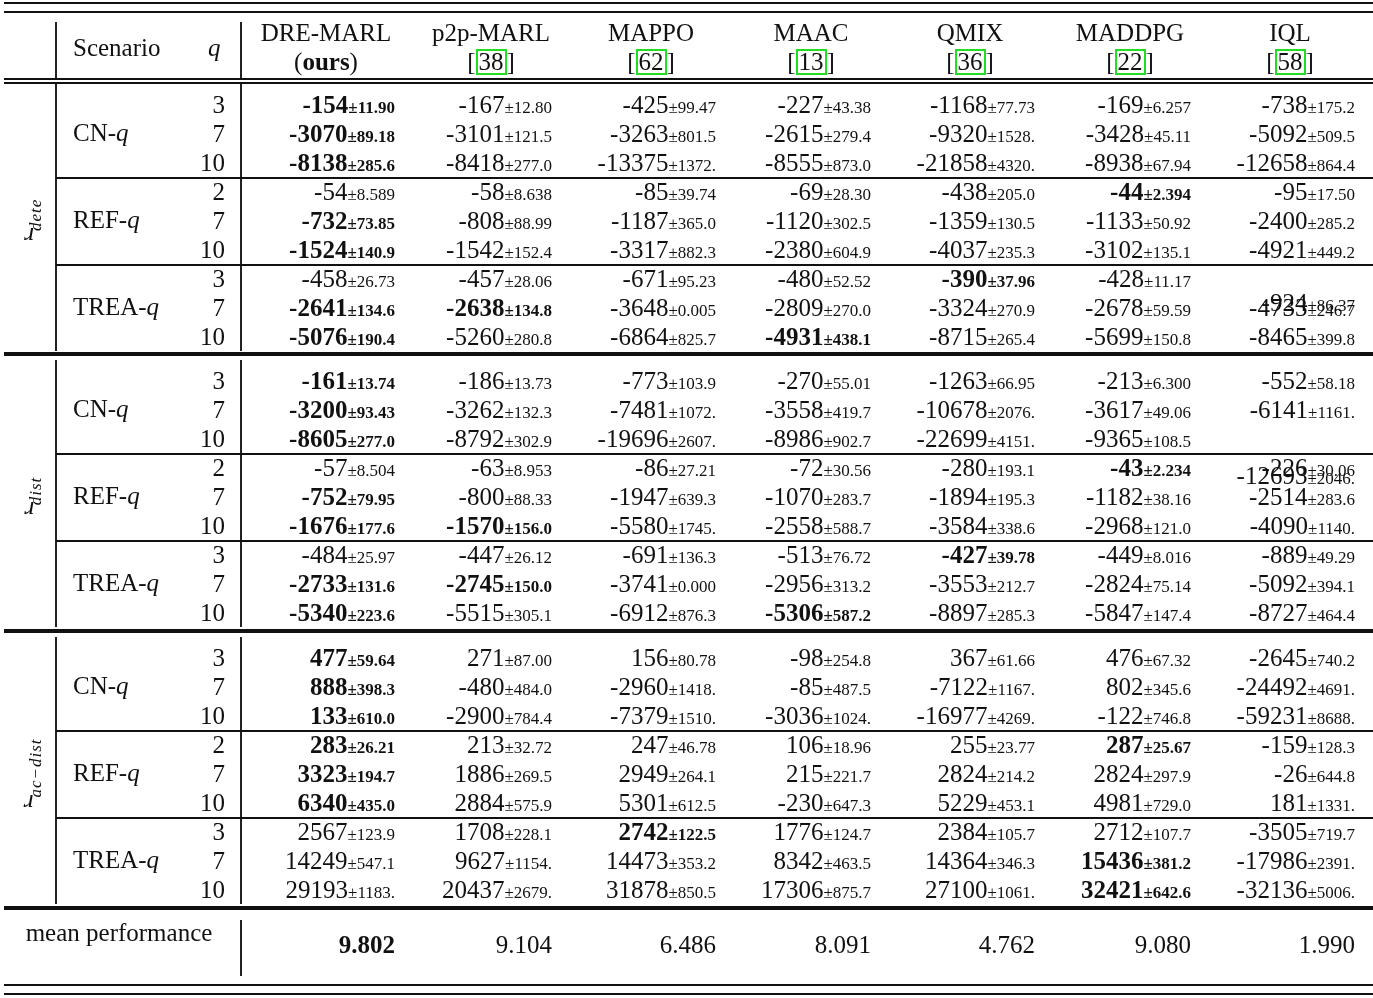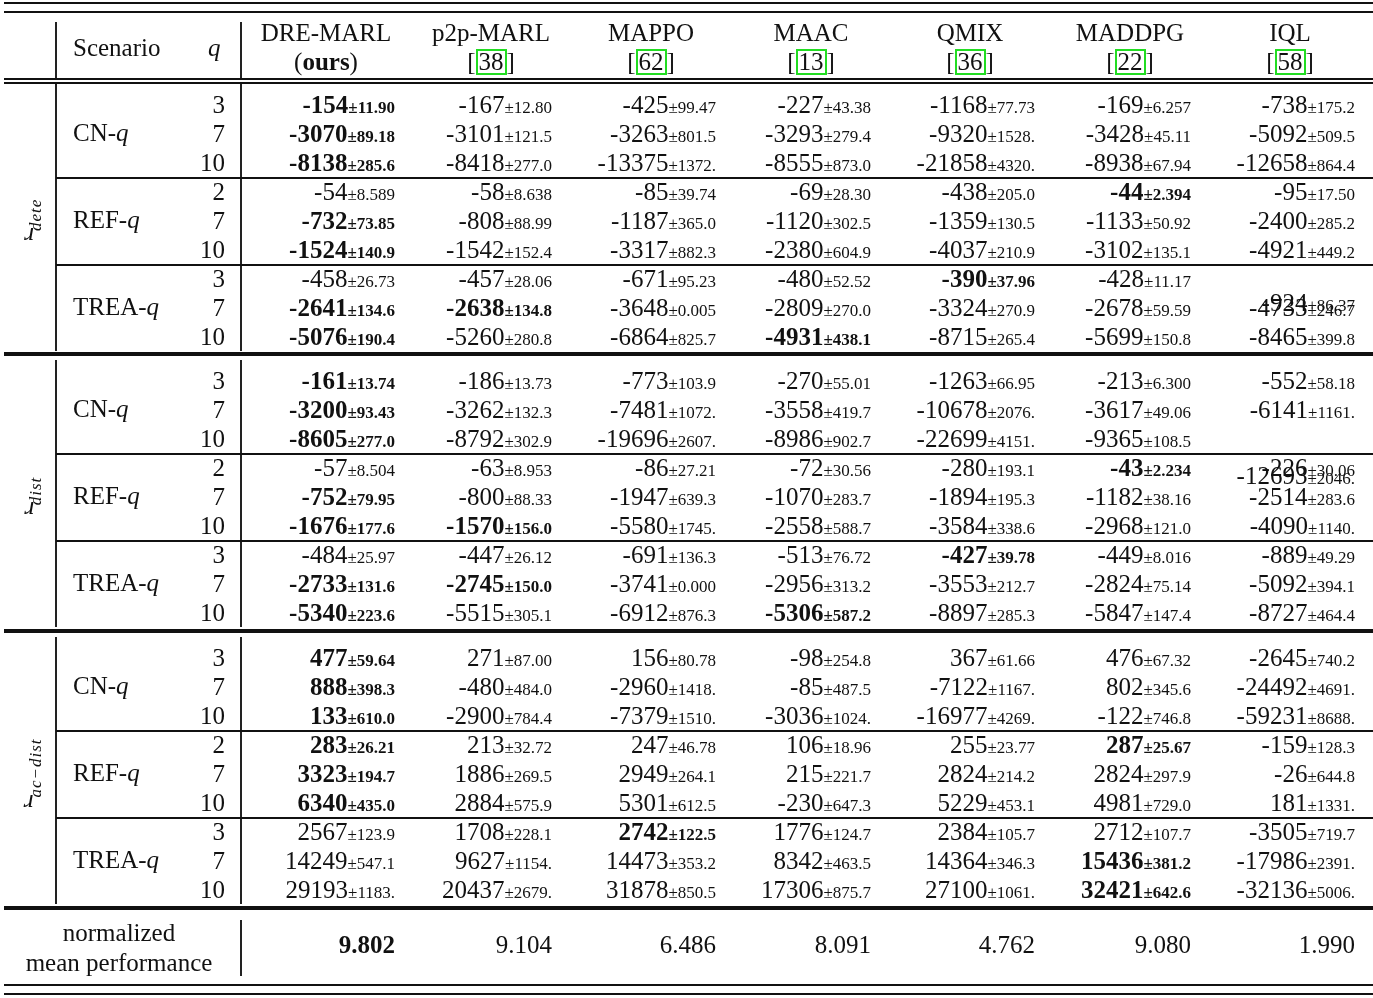--- a/index.html
+++ b/index.html
@@ -81,21 +81,21 @@
           <div class="cell" style="top: 90px; right: 502px;"><span class="v">-227</span><span class="pm">±43.38</span></div>
           <div class="cell" style="top: 90px; right: 338px;"><span class="v">-1168</span><span class="pm">±77.73</span></div>
           <div class="cell" style="top: 90px; right: 182px;"><span class="v">-169</span><span class="pm">±6.257</span></div>
           <div class="cell" style="top: 90px; right: 18px;"><span class="v">-738</span><span class="pm">±175.2</span></div>
         </div>
         <div>
           <div class="qcell" style="top: 119px;">7</div>
           <div class="cell b" style="top: 119px; right: 978px;"><span class="v">-3070</span><span class="pm">±89.18</span></div>
           <div class="cell" style="top: 119px; right: 821px;"><span class="v">-3101</span><span class="pm">±121.5</span></div>
           <div class="cell" style="top: 119px; right: 657px;"><span class="v">-3263</span><span class="pm">±801.5</span></div>
-          <div class="cell" style="top: 119px; right: 502px;"><span class="v">-3293</span><span class="pm">±279.4</span></div>
+          <div class="cell" style="top: 119px; right: 502px;"><span class="v">-2615</span><span class="pm">±279.4</span></div>
           <div class="cell" style="top: 119px; right: 338px;"><span class="v">-9320</span><span class="pm">±1528.</span></div>
           <div class="cell" style="top: 119px; right: 182px;"><span class="v">-3428</span><span class="pm">±45.11</span></div>
           <div class="cell" style="top: 119px; right: 18px;"><span class="v">-5092</span><span class="pm">±509.5</span></div>
         </div>
         <div>
           <div class="qcell" style="top: 148px;">10</div>
           <div class="cell b" style="top: 148px; right: 978px;"><span class="v">-8138</span><span class="pm">±285.6</span></div>
           <div class="cell" style="top: 148px; right: 821px;"><span class="v">-8418</span><span class="pm">±277.0</span></div>
           <div class="cell" style="top: 148px; right: 657px;"><span class="v">-13375</span><span class="pm">±1372.</span></div>
           <div class="cell" style="top: 148px; right: 502px;"><span class="v">-8555</span><span class="pm">±873.0</span></div>
@@ -124,21 +124,21 @@
           <div class="cell" style="top: 206px; right: 338px;"><span class="v">-1359</span><span class="pm">±130.5</span></div>
           <div class="cell" style="top: 206px; right: 182px;"><span class="v">-1133</span><span class="pm">±50.92</span></div>
           <div class="cell" style="top: 206px; right: 18px;"><span class="v">-2400</span><span class="pm">±285.2</span></div>
         </div>
         <div>
           <div class="qcell" style="top: 235px;">10</div>
           <div class="cell b" style="top: 235px; right: 978px;"><span class="v">-1524</span><span class="pm">±140.9</span></div>
           <div class="cell" style="top: 235px; right: 821px;"><span class="v">-1542</span><span class="pm">±152.4</span></div>
           <div class="cell" style="top: 235px; right: 657px;"><span class="v">-3317</span><span class="pm">±882.3</span></div>
           <div class="cell" style="top: 235px; right: 502px;"><span class="v">-2380</span><span class="pm">±604.9</span></div>
-          <div class="cell" style="top: 235px; right: 338px;"><span class="v">-4037</span><span class="pm">±210.9</span></div>
+          <div class="cell" style="top: 235px; right: 338px;"><span class="v">-4037</span><span class="pm">±235.3</span></div>
           <div class="cell" style="top: 235px; right: 182px;"><span class="v">-3102</span><span class="pm">±135.1</span></div>
           <div class="cell" style="top: 235px; right: 18px;"><span class="v">-4921</span><span class="pm">±449.2</span></div>
         </div>
         <div class="rule" style="left: 56px; top: 264px; height: 1.5px;"></div>
         <div class="scn" style="top: 293px;"><span>TREA-</span><i>q</i></div>
         <div>
           <div class="qcell" style="top: 264px;">3</div>
           <div class="cell" style="top: 264px; right: 978px;"><span class="v">-458</span><span class="pm">±26.73</span></div>
           <div class="cell" style="top: 264px; right: 821px;"><span class="v">-457</span><span class="pm">±28.06</span></div>
           <div class="cell" style="top: 264px; right: 657px;"><span class="v">-671</span><span class="pm">±95.23</span></div>
@@ -370,21 +370,20 @@
           <div class="cell" style="top: 875px; right: 657px;"><span class="v">31878</span><span class="pm">±850.5</span></div>
           <div class="cell" style="top: 875px; right: 502px;"><span class="v">17306</span><span class="pm">±875.7</span></div>
           <div class="cell" style="top: 875px; right: 338px;"><span class="v">27100</span><span class="pm">±1061.</span></div>
           <div class="cell b" style="top: 875px; right: 182px;"><span class="v">32421</span><span class="pm">±642.6</span></div>
           <div class="cell" style="top: 875px; right: 18px;"><span class="v">-32136</span><span class="pm">±5006.</span></div>
         </div>
       </div>
       <div class="rule" style="top: 906px; height: 3.5px;"></div>
       <div>
         <div class="sum-label">
-          <div>normalized</div>
           <div>mean performance</div>
         </div>
         <div class="vline" style="left: 240px; top: 920px; height: 56px;"></div>
         <div class="sum b" style="right: 978px;">9.802</div>
         <div class="sum" style="right: 821px;">9.104</div>
         <div class="sum" style="right: 657px;">6.486</div>
         <div class="sum" style="right: 502px;">8.091</div>
         <div class="sum" style="right: 338px;">4.762</div>
         <div class="sum" style="right: 182px;">9.080</div>
         <div class="sum" style="right: 18px;">1.990</div>

